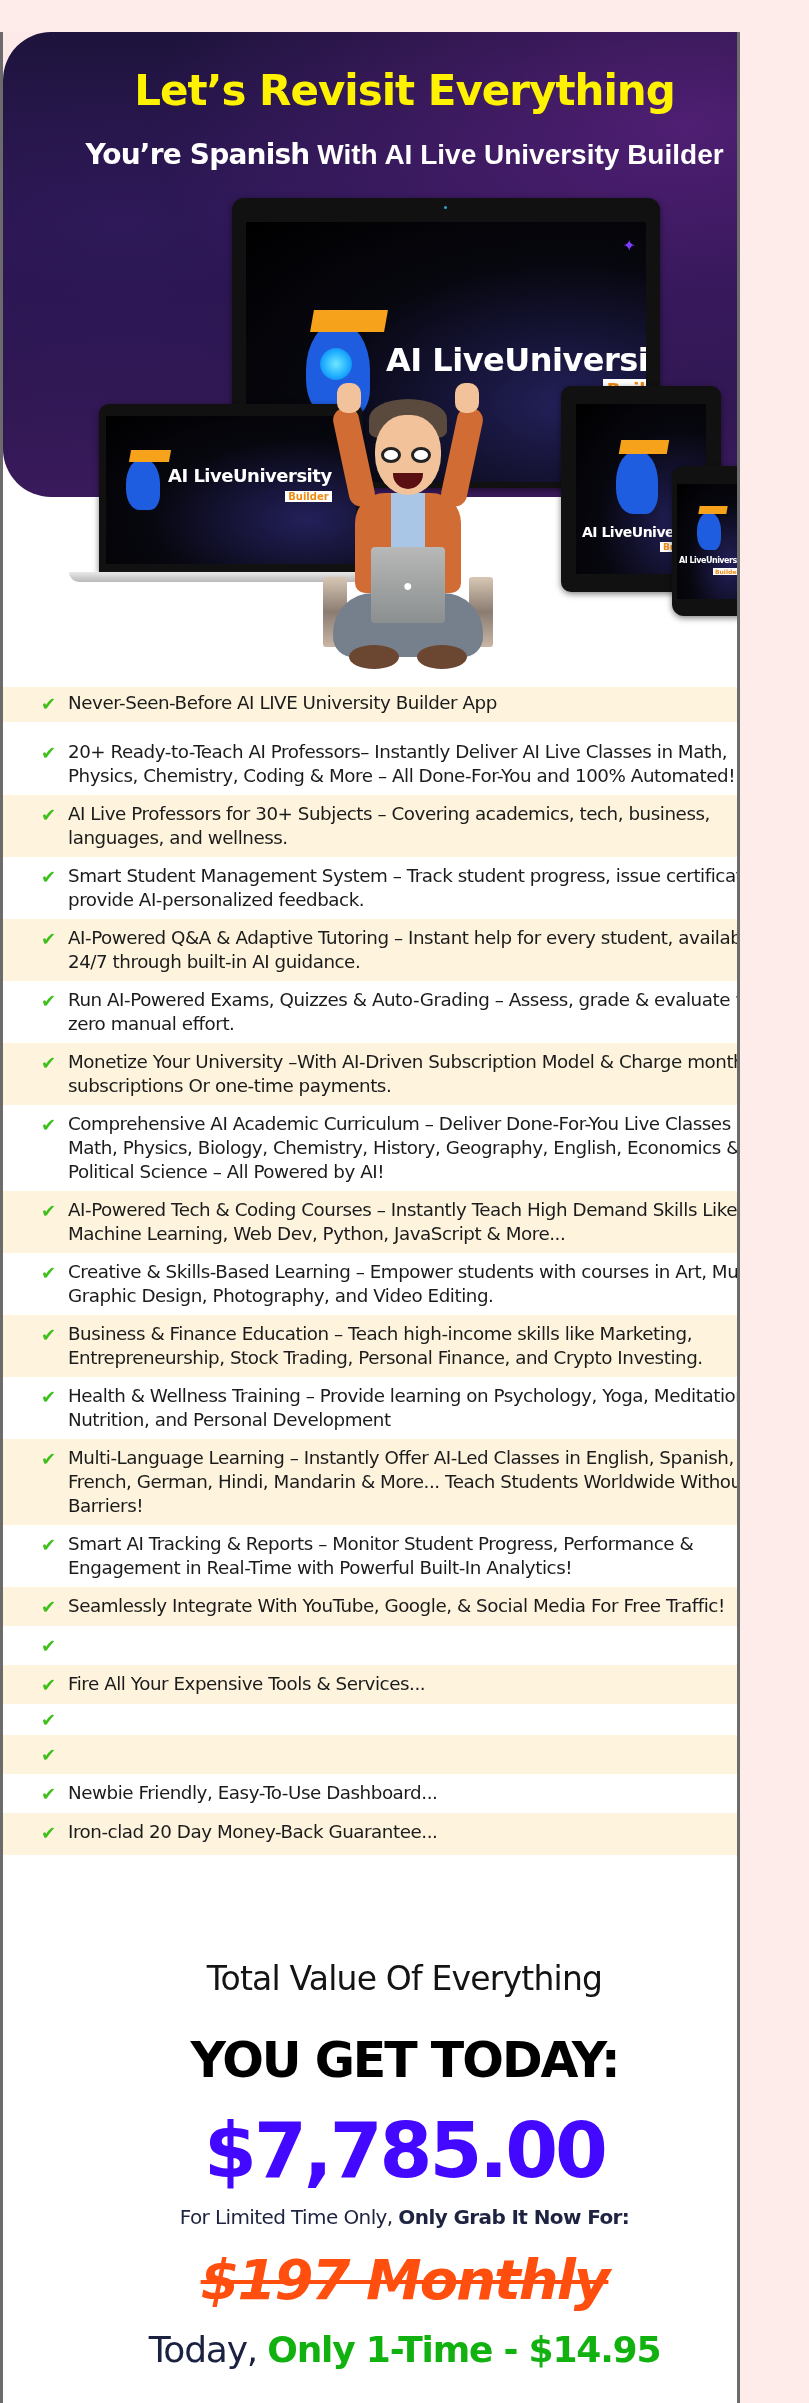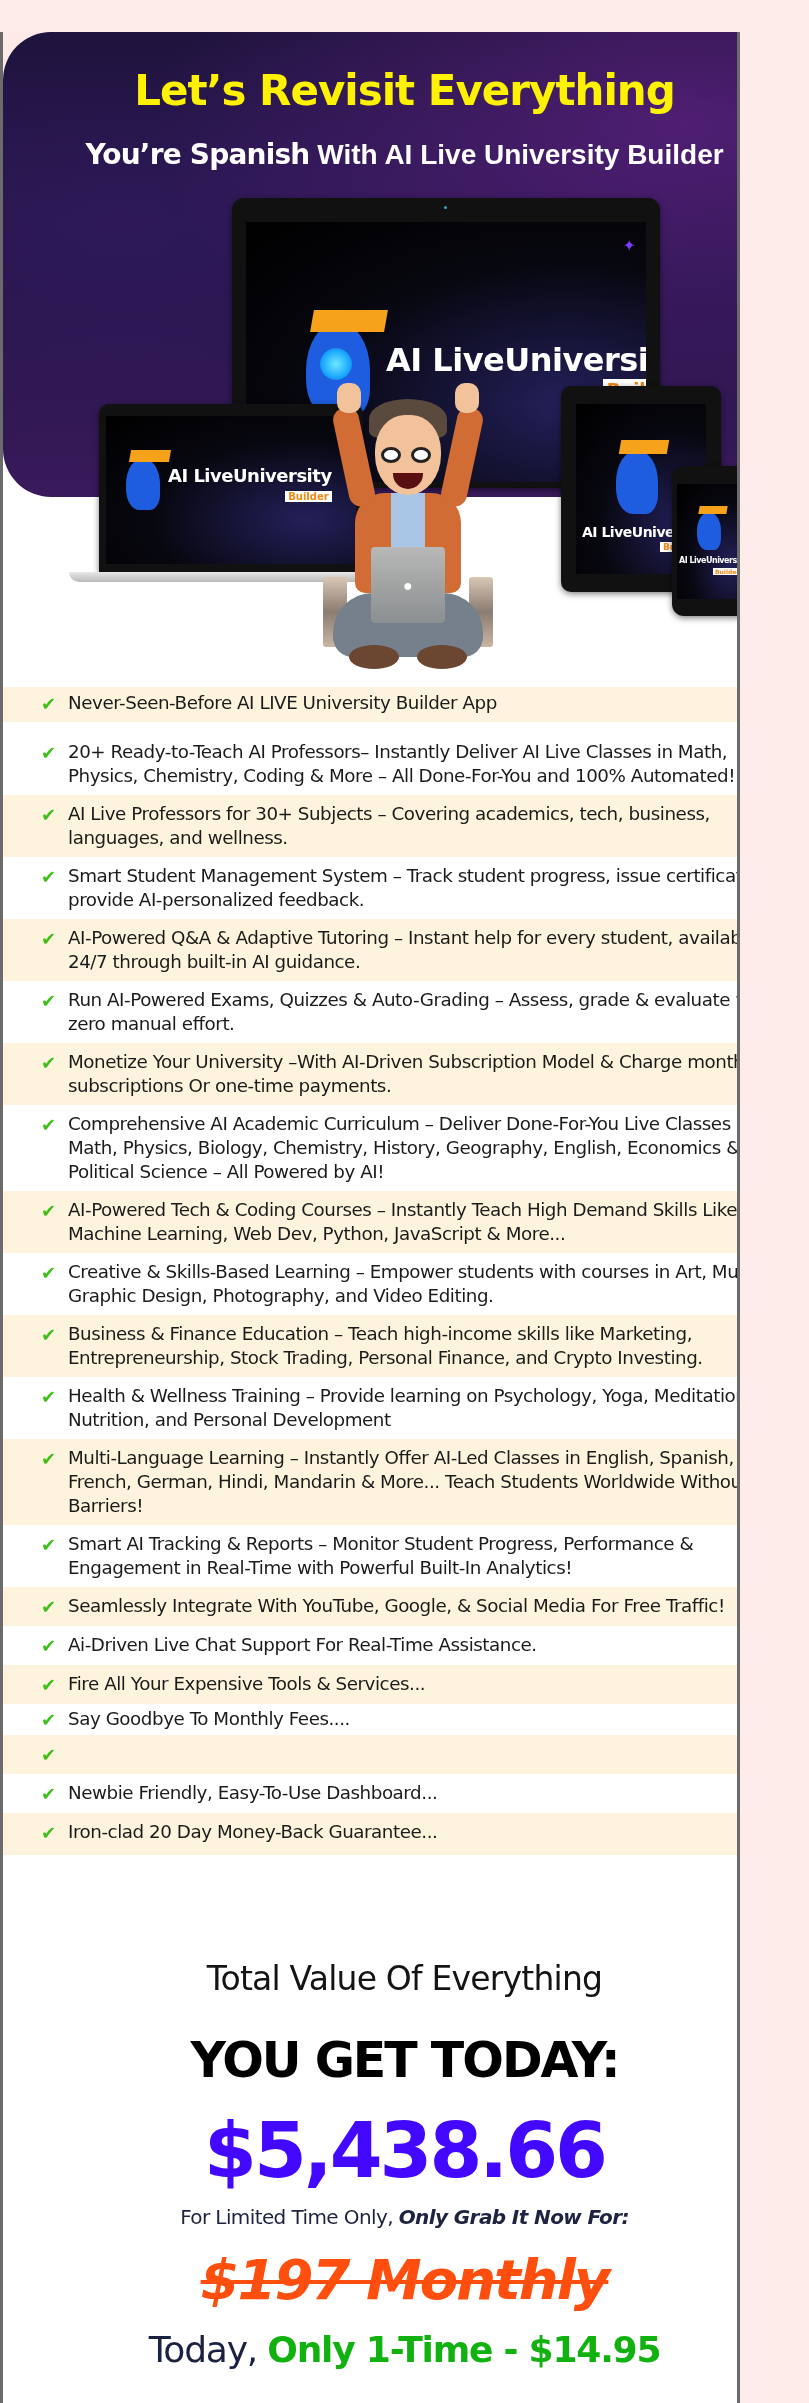--- a/index.html
+++ b/index.html
@@ -112,21 +112,21 @@
   .feat.alt { background: #fef4de; }
   .feat .check { flex: 0 0 auto; width: 20px; margin-right: 7px; margin-top: 1px; color: #3fbf1a; font-weight: bold; font-size: 18px; }
   .feat .txt { flex: 1; }
 
   
   .pricing { position: absolute; left: 0; top: 1920px; width: 803px; text-align: center; }
   .total-label { font-family: "DejaVu Sans", sans-serif; font-size: 33px; color: #141414; font-weight: normal; letter-spacing: -0.8px; margin-top: 7px; }
   .you-get { font-family: "DejaVu Sans", sans-serif; font-weight: bold; font-size: 49px; color: #000; letter-spacing: -2px; margin-top: 34px; }
   .big-price { font-family: "DejaVu Sans", sans-serif; font-weight: bold; font-size: 76px; color: #4308ff; letter-spacing: -3px; margin-top: 14px; line-height: 96px; }
   .limited { font-family: "DejaVu Sans", sans-serif; font-size: 20px; color: #1d2340; margin-top: 6px; letter-spacing: -0.6px; }
-  .limited b { font-weight: bold; font-style: italic; }
+  .limited b { font-weight: bold; }
   .old-price { font-family: "DejaVu Sans", sans-serif; font-weight: bold; font-style: italic; font-size: 56px; color: #ff4e0d; text-decoration: line-through; text-decoration-thickness: 4px; letter-spacing: -2px; margin-top: 12px; line-height: 78px; }
   .today { font-family: "DejaVu Sans", sans-serif; font-size: 36px; color: #1b2140; margin-top: 10px; letter-spacing: -1.2px; }
   .today b { color: #11b10f; font-weight: bold; }
 </style>
 </head>
 <body>
 
 <div class="page">
   <div class="page-topfill"></div>
 
@@ -264,44 +264,42 @@
     <div class="feat">
         <span class="check">✔</span>
         <span class="txt">Smart AI Tracking &amp; Reports – Monitor Student Progress, Performance &amp; Engagement in Real-Time with Powerful Built-In Analytics!</span>
       </div>
     <div class="feat alt">
         <span class="check">✔</span>
         <span class="txt">Seamlessly Integrate With YouTube, Google, &amp; Social Media For Free Traffic!</span>
       </div>
     <div class="feat">
         <span class="check">✔</span>
-        <span class="txt">Ai-Driven Live Chat Support For Real-Time Assistance.</span>
       </div>
     <div class="feat alt">
         <span class="check">✔</span>
         <span class="txt">Fire All Your Expensive Tools &amp; Services...</span>
       </div>
     <div class="feat" style="padding-top:3px;padding-bottom:3px;">
         <span class="check">✔</span>
-        <span class="txt">Say Goodbye To Monthly Fees....</span>
       </div>
     <div class="feat alt">
         <span class="check">✔</span>
       </div>
     <div class="feat">
         <span class="check">✔</span>
         <span class="txt">Newbie Friendly, Easy-To-Use Dashboard...</span>
       </div>
     <div class="feat alt" style="padding-bottom:10px;">
         <span class="check">✔</span>
         <span class="txt">Iron-clad 20 Day Money-Back Guarantee...</span>
       </div>
   </div>
 
   <section class="pricing">
     <div class="total-label">Total Value Of Everything</div>
     <div class="you-get">YOU GET TODAY:</div>
-    <div class="big-price">$5,438.66</div>
+    <div class="big-price">$7,785.00</div>
     <div class="limited"><span>For Limited Time Only, </span><b>Only Grab It Now For:</b></div>
     <div class="old-price">$197 Monthly</div>
     <div class="today"><span>Today, </span><b>Only 1-Time - $14.95</b></div>
   </section>
 </div>
 
 </body></html>

